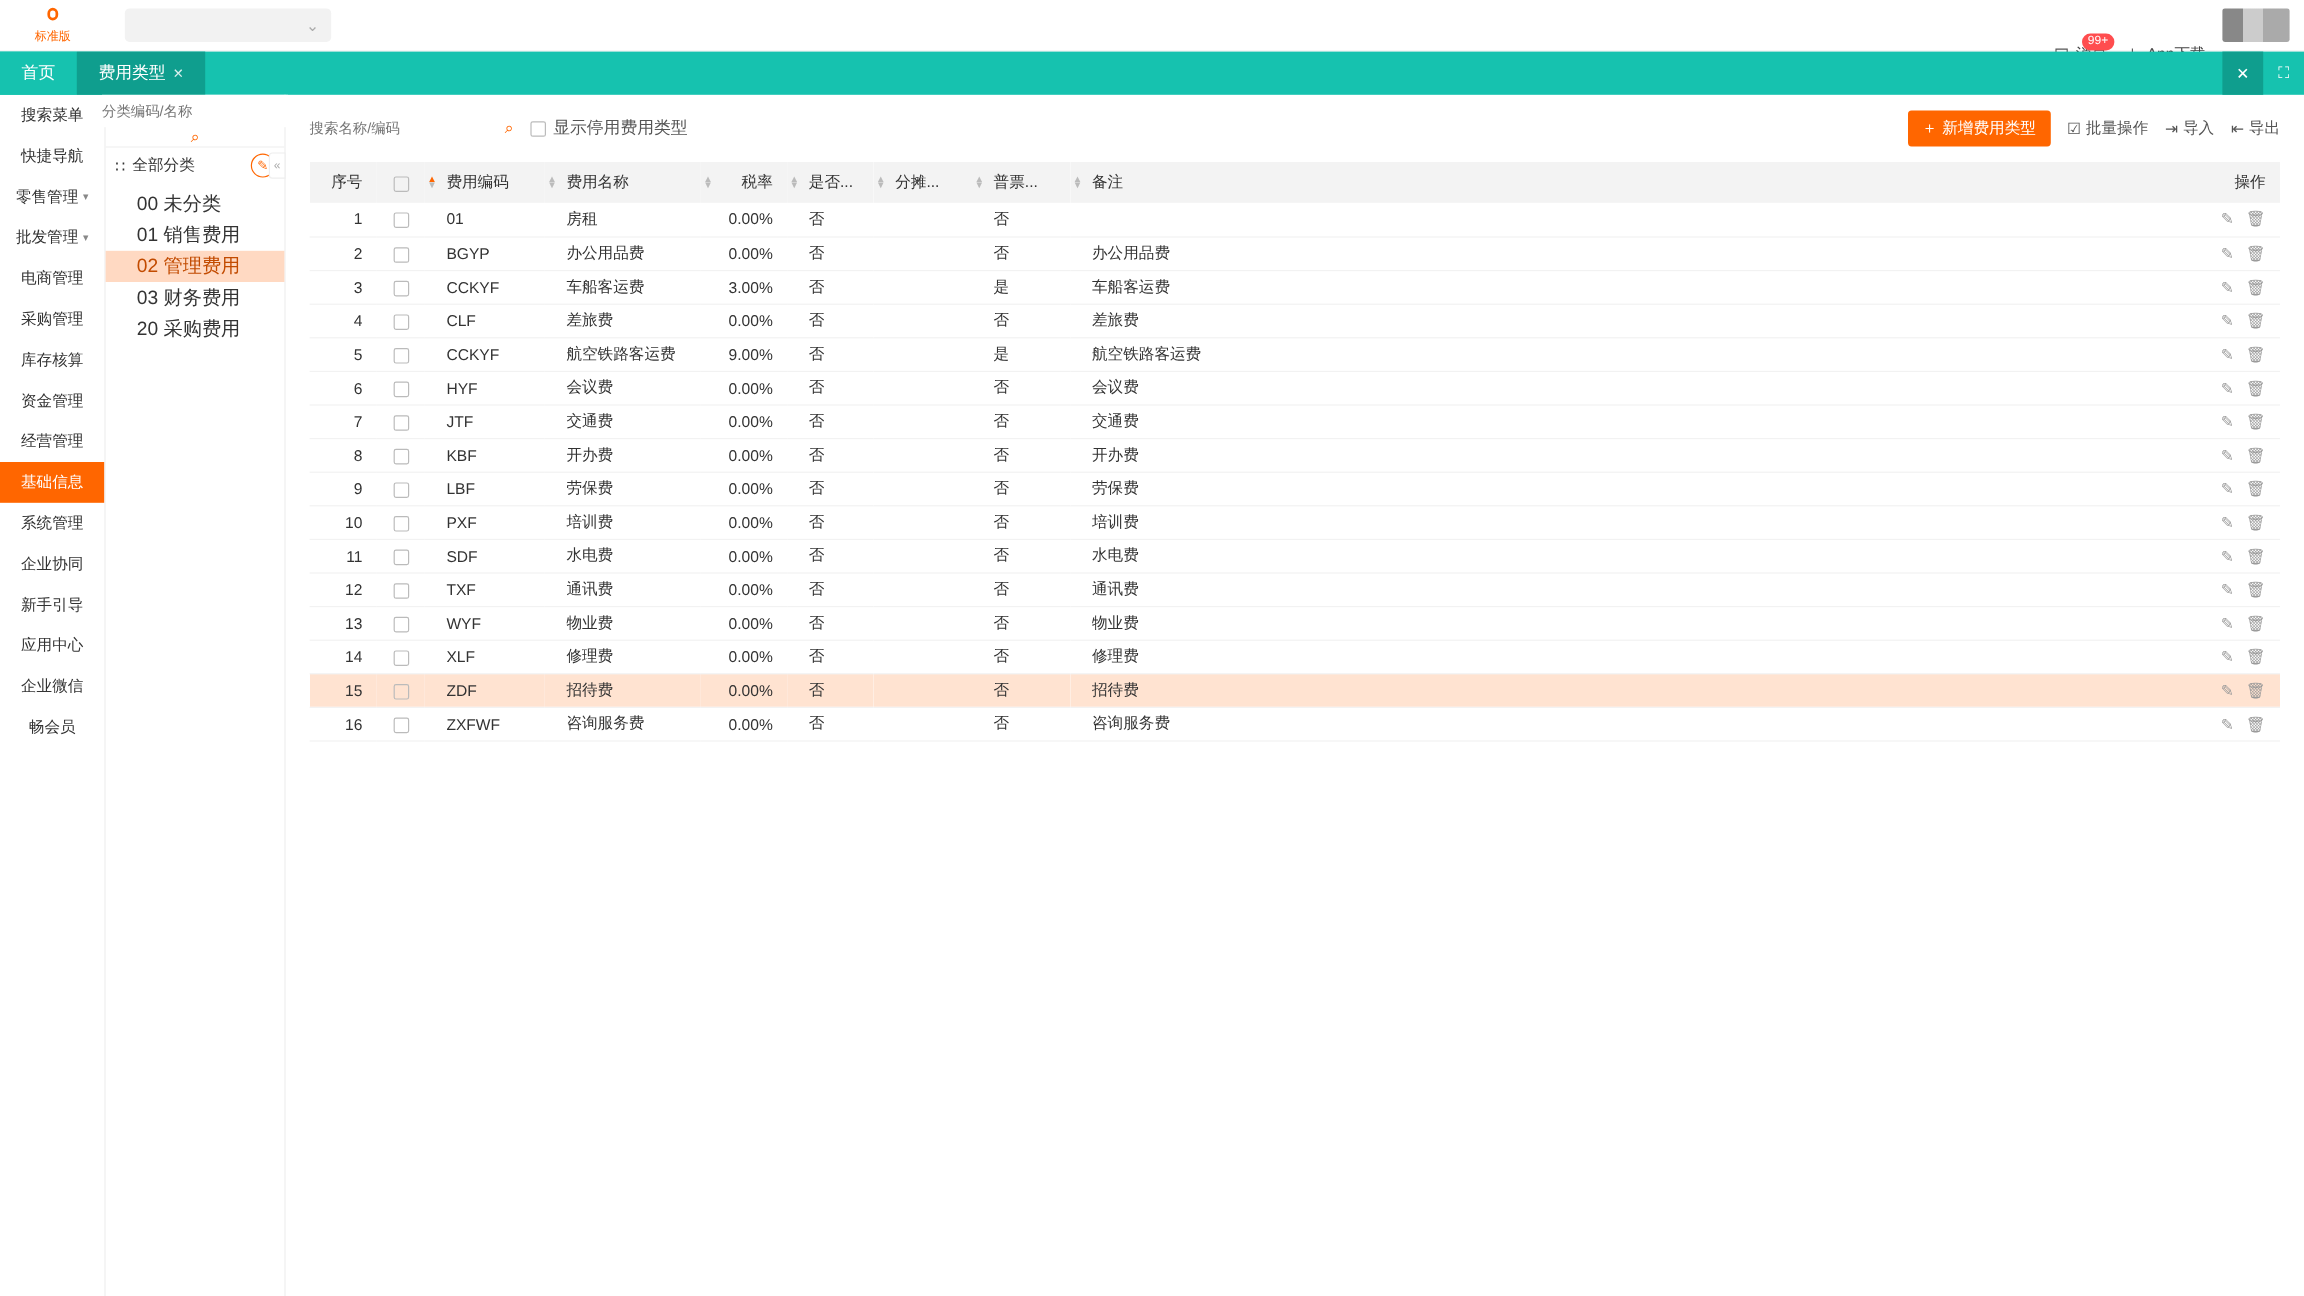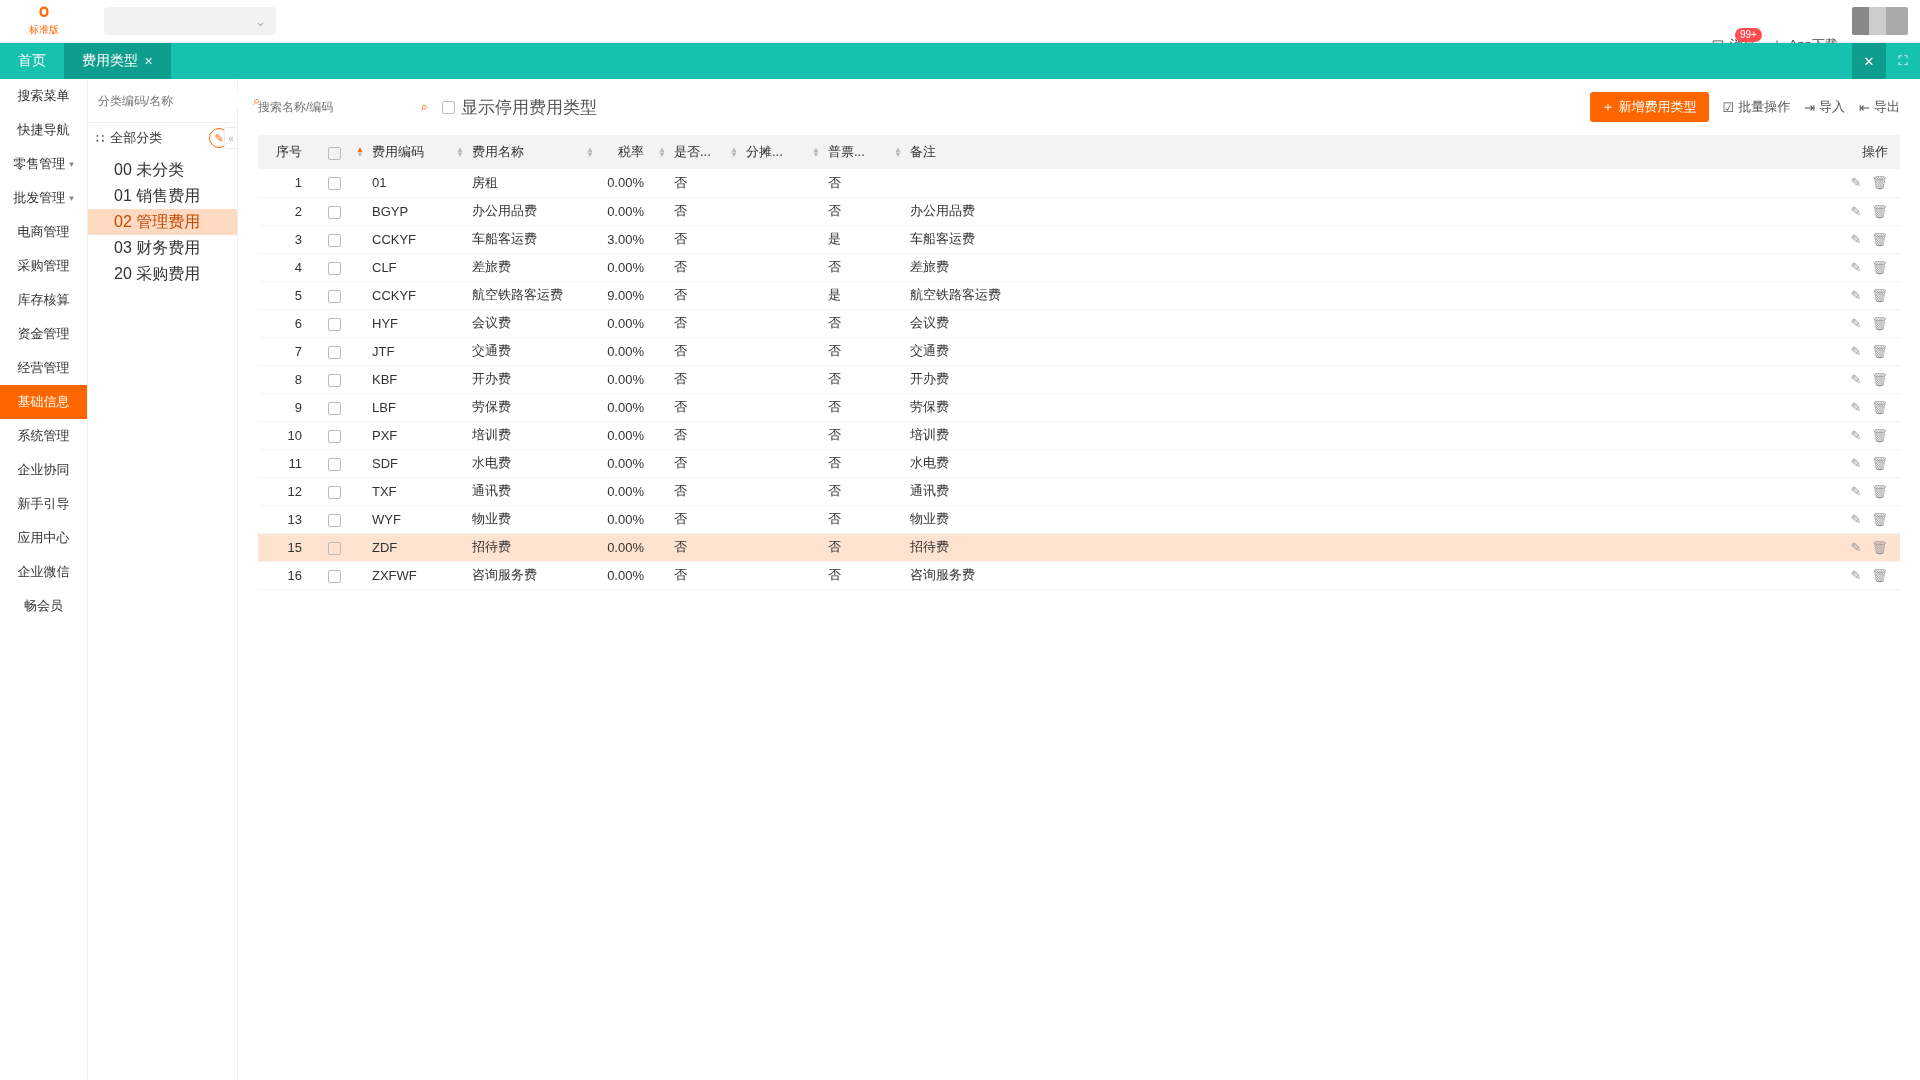--- a/index.html
+++ b/index.html
@@ -28,38 +28,38 @@
 .layout { display: flex; height: calc(100vh - 79px); }
 
 
 .sidebar { width: 88px; border-right: 1px solid #eee; overflow-y: auto; }
 .side-item { height: 34px; display: flex; align-items: center; justify-content: center; gap: 4px; font-size: 13px; color: #333; cursor: pointer; position: relative; padding: 0 6px; }
 .side-item .caret { font-size: 9px; color: #888; }
 .side-item.active { background: #f60; color: #fff; }
 
 
 .catpanel { width: 150px; border-right: 1px solid #eee; display: flex; flex-direction: column; position: relative; }
-.catsearch { height: 44px; display: flex; align-items: center; padding: 0 10px; border-bottom: 1px solid #f0f0f0; }
+.catsearch { height: 44px; display: flex; align-items: center; padding: 0 10px; border-bottom: 1px solid #f0f0f0; flex-direction: column; }
 .catsearch input { border: none; outline: none; flex: 1; font-size: 12px; color: #333; }
 .catsearch .sicon { color: #f60; }
 .cathead { height: 30px; display: flex; align-items: center; padding: 0 8px; gap: 6px; font-size: 13px; }
 .cathead .editcircle { width: 20px; height: 20px; border: 1px solid #f60; border-radius: 50%; display: flex; align-items: center; justify-content: center; color: #f60; margin-left: auto; font-size: 11px; }
 .catcollapse { position: absolute; top: 48px; right: -1px; width: 14px; height: 22px; border: 1px solid #eee; border-radius: 3px 0 0 3px; display: flex; align-items: center; justify-content: center; color: #aaa; background: #fff; font-size: 10px; }
 .catlist { padding: 4px 0; }
 .cat-item { height: 26px; display: flex; align-items: center; padding-left: 26px; font-size: 16px; color: #333; cursor: pointer; }
 .cat-item.sel { background: #ffd9c2; color: #c24b00; }
 
 
 .main { flex: 1; display: flex; flex-direction: column; overflow: hidden; }
 .toolbar { height: 56px; display: flex; align-items: center; padding: 0 20px; gap: 14px; }
 .tool-search { display: flex; align-items: center; width: 170px; border-bottom: 1px solid transparent; }
 .tool-search input { border: none; outline: none; flex: 1; font-size: 12px; }
 .tool-search .sicon { color: #f60; }
 .chk { width: 13px; height: 13px; border: 1px solid #bbb; border-radius: 2px; display: inline-block; vertical-align: middle; }
-.tool-chklabel { display: flex; align-items: center; gap: 6px; color: #555; font-size: 17px; }
+.tool-chklabel { display: flex; align-items: center; gap: 6px; color: #555; font-size: 14px; }
 .tool-spacer { flex: 1; }
 .btn-primary { background: #f60; color: #fff; border: none; height: 30px; padding: 0 12px; border-radius: 3px; display: flex; align-items: center; gap: 4px; cursor: pointer; font-size: 13px; }
 .link-action { display: flex; align-items: center; gap: 4px; color: #555; cursor: pointer; font-size: 13px; }
 
 
 .table-wrap { flex: 1; overflow: auto; padding: 0 20px; }
 table { width: 100%; border-collapse: collapse; table-layout: fixed; }
 thead th { background: #f3f3f3; height: 34px; font-weight: 500; color: #333; font-size: 13px; text-align: left; padding: 0 8px; position: relative; white-space: nowrap; overflow: hidden; text-overflow: ellipsis; }
 thead th .sort { position: absolute; left: 2px; top: 50%; transform: translateY(-50%); display: inline-flex; flex-direction: column; line-height: 5px; font-size: 8px; color: #bbb; }
 thead th .sort.asc .up { color: #f60; }
@@ -441,20 +441,32 @@
               <td class="center"><span class="chk"></span></td>
               <td class="pad">WYF</td>
               <td class="pad">物业费</td>
               <td class="right">0.00%</td>
               <td class="pad">否</td>
               <td class="pad"></td>
               <td class="pad">否</td>
               <td class="pad">物业费</td>
               <td class="ops"><span class="opicon">✎</span><span class="opicon">🗑</span></td>
             </tr>
+            <tr>
+              <td class="right">14</td>
+              <td class="center"><span class="chk"></span></td>
+              <td class="pad">XLF</td>
+              <td class="pad">修理费</td>
+              <td class="right">0.00%</td>
+              <td class="pad">否</td>
+              <td class="pad"></td>
+              <td class="pad">否</td>
+              <td class="pad">修理费</td>
+              <td class="ops"><span class="opicon">✎</span><span class="opicon">🗑</span></td>
+            </tr>
             <tr class="hover">
               <td class="right">15</td>
               <td class="center"><span class="chk"></span></td>
               <td class="pad">ZDF</td>
               <td class="pad">招待费</td>
               <td class="right">0.00%</td>
               <td class="pad">否</td>
               <td class="pad"></td>
               <td class="pad">否</td>
               <td class="pad">招待费</td>

